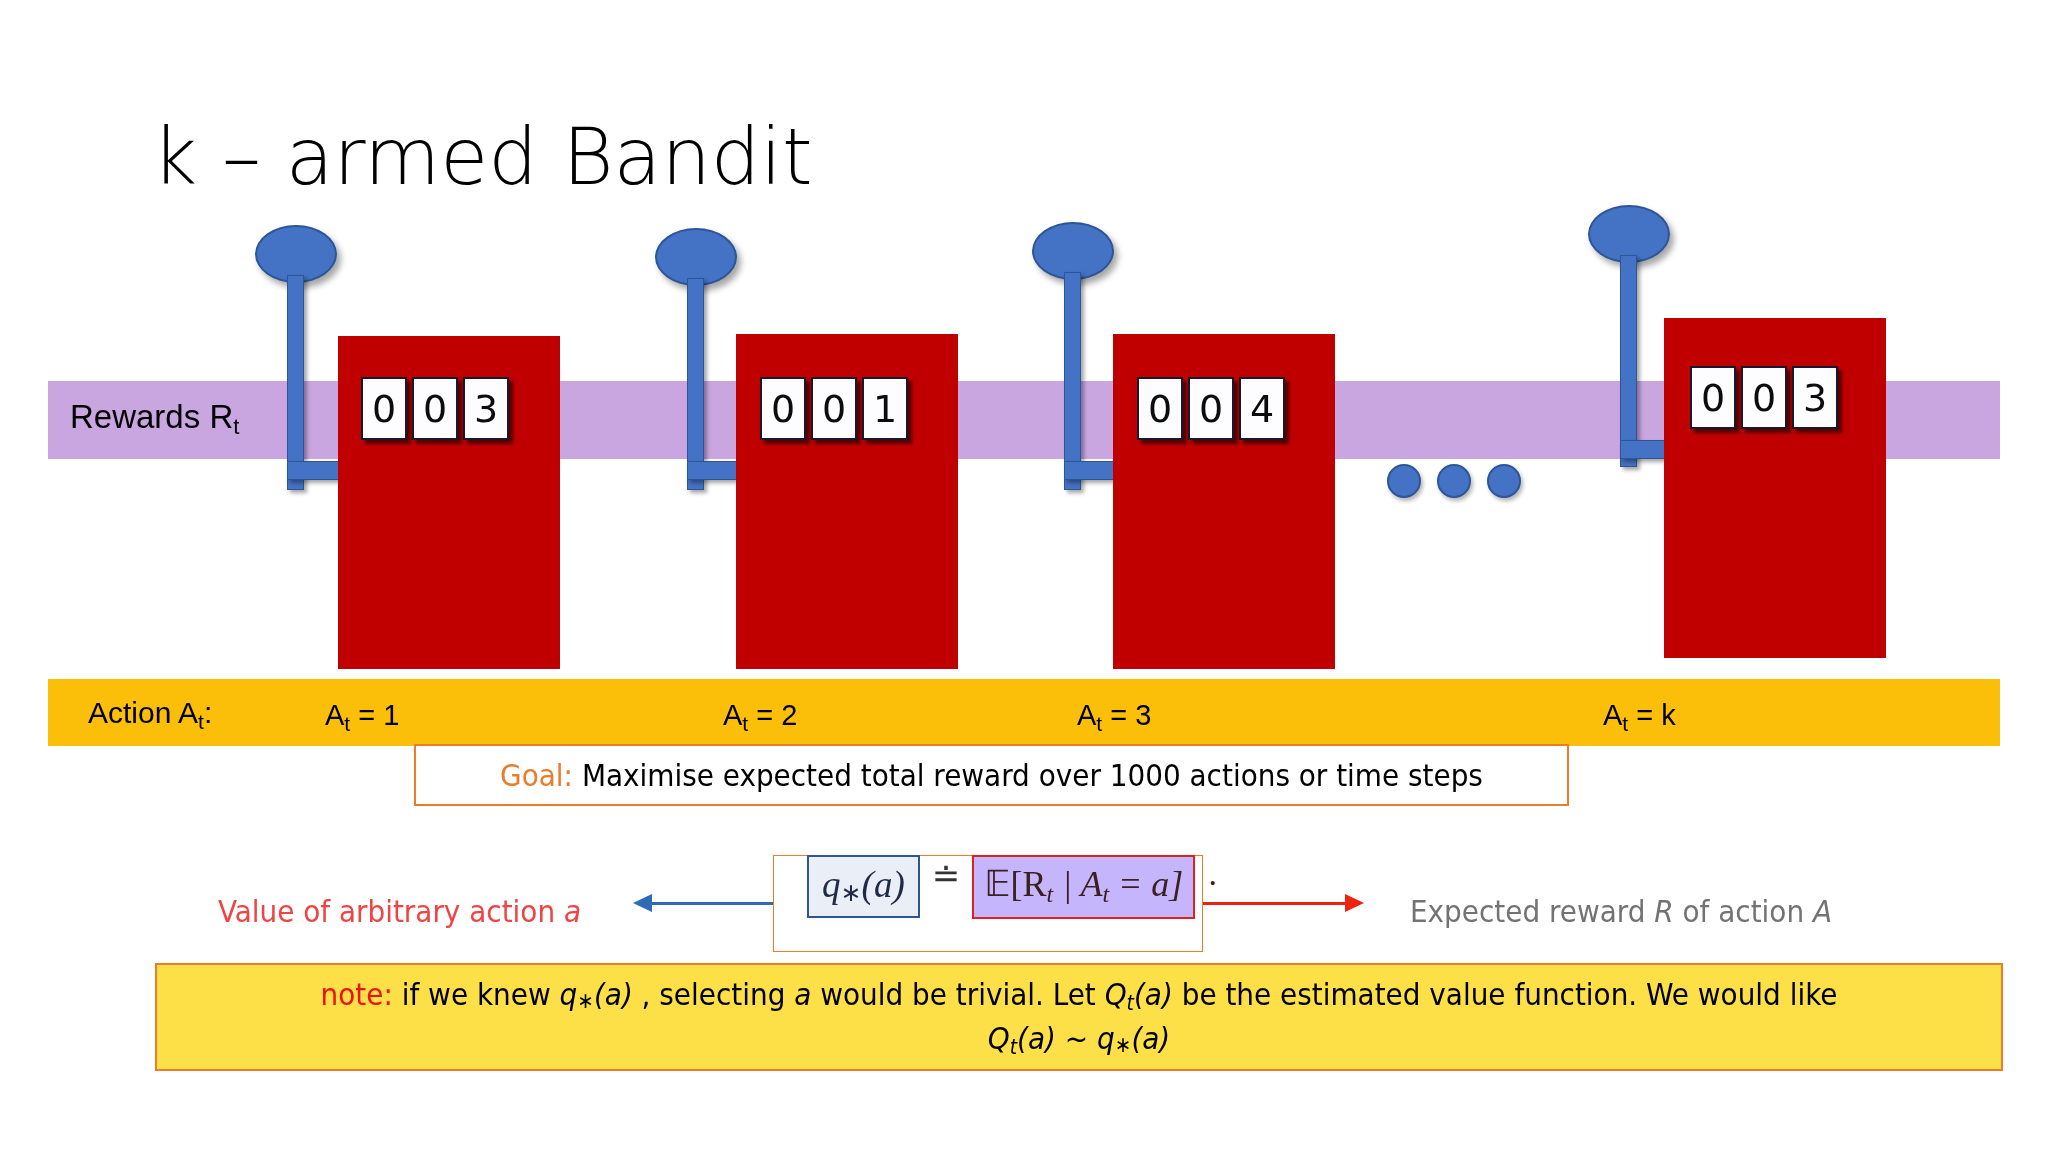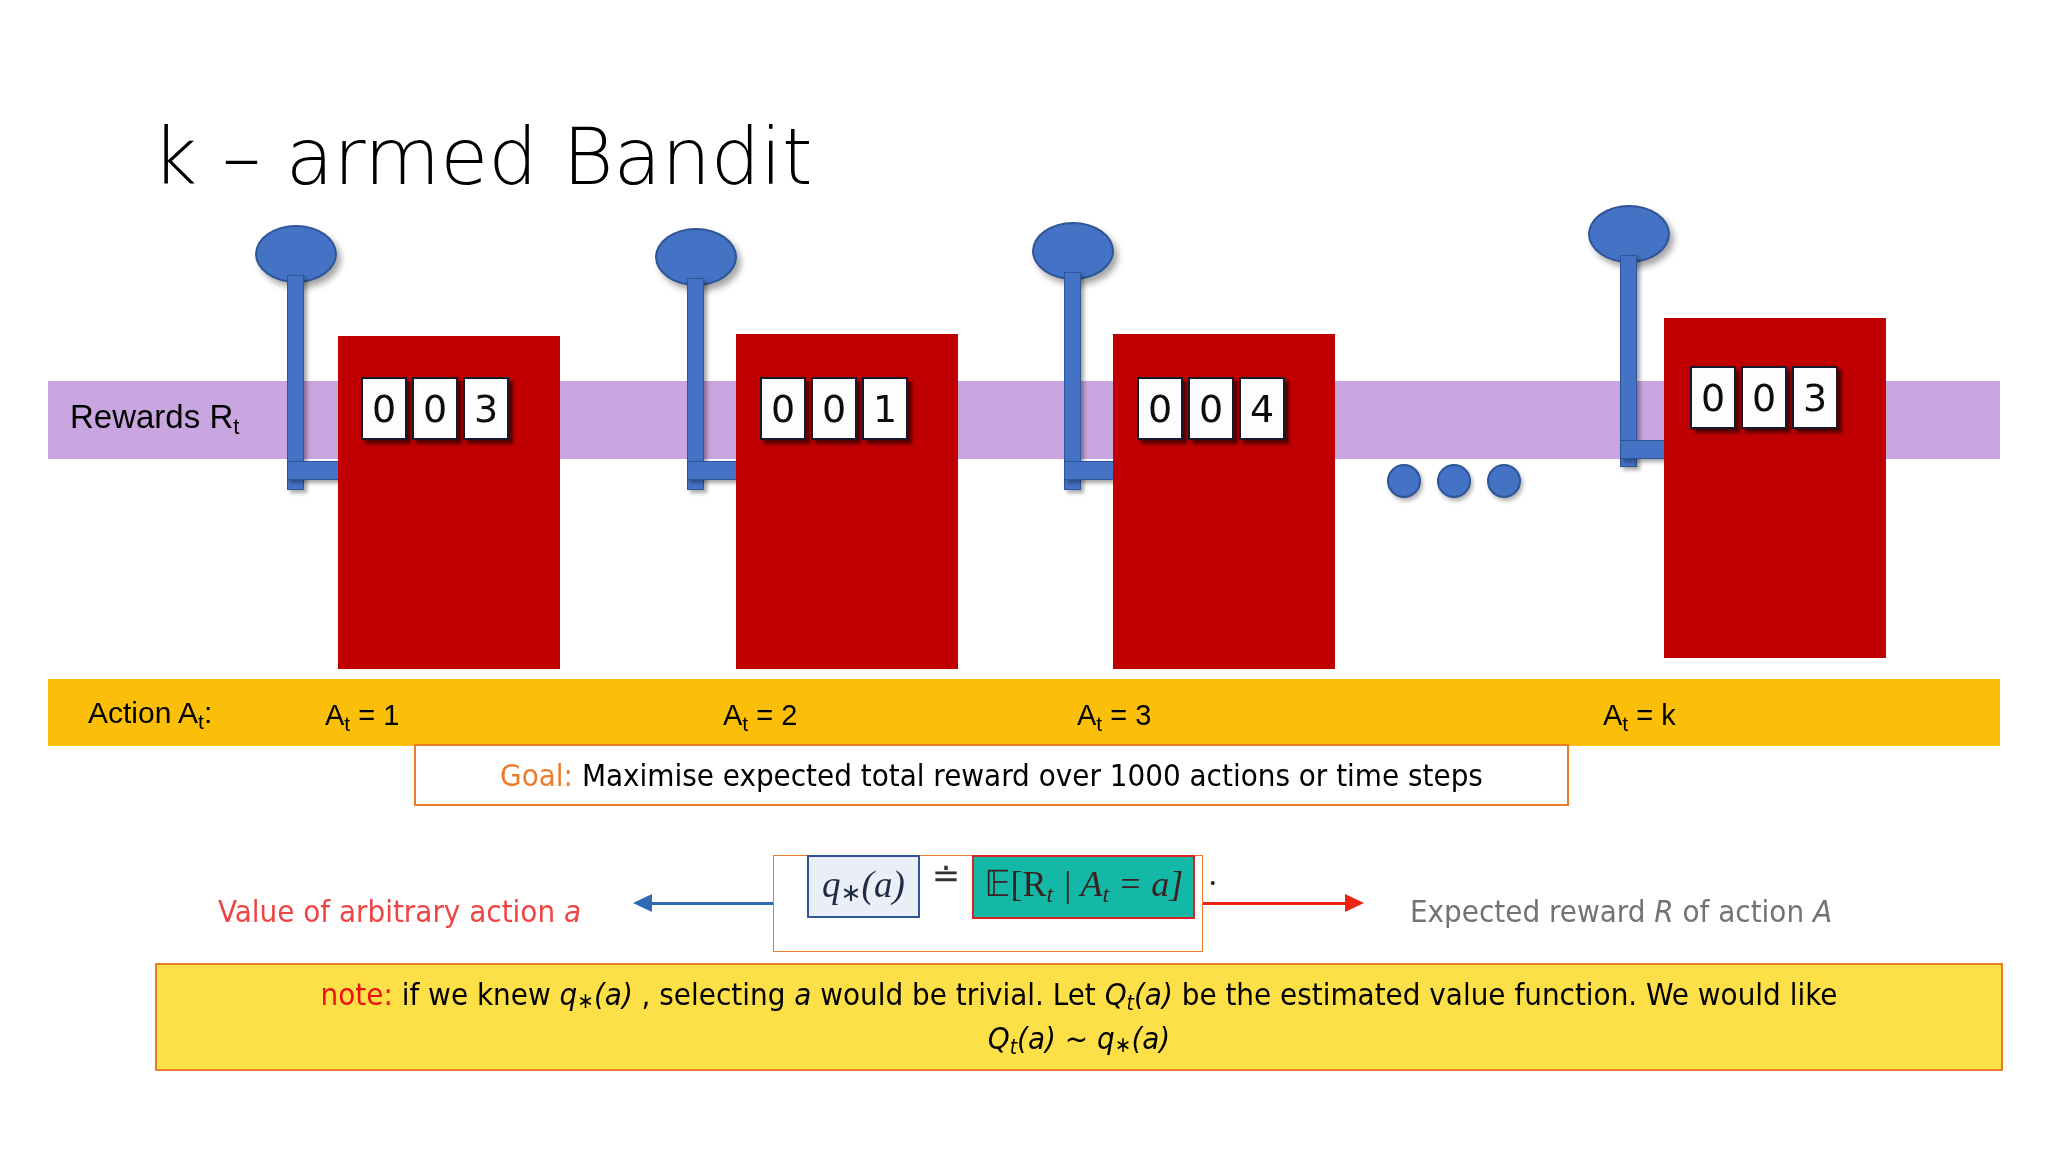--- a/index.html
+++ b/index.html
@@ -193,21 +193,21 @@
   }
   .eq-q .star { font-size: 25px; vertical-align: -4px; font-style: normal; }
   .eq-rel {
     font-family: "Liberation Serif", serif;
     font-size: 34px;
     color: #333333;
     padding: 0 1px;
     position: relative;
   }
   .eq-e {
-    background: #14b8a6;
+    background: #c4b5fd;
     border: 2px solid #e02020;
     box-sizing: border-box;
     padding: 6px 10px 9px 10px;
     font-family: "Liberation Serif", serif;
     font-style: italic;
     font-size: 36px;
     color: #3a2020;
     white-space: nowrap;
   }
   .eq-e .sub { font-size: 24px; vertical-align: -6px; }

